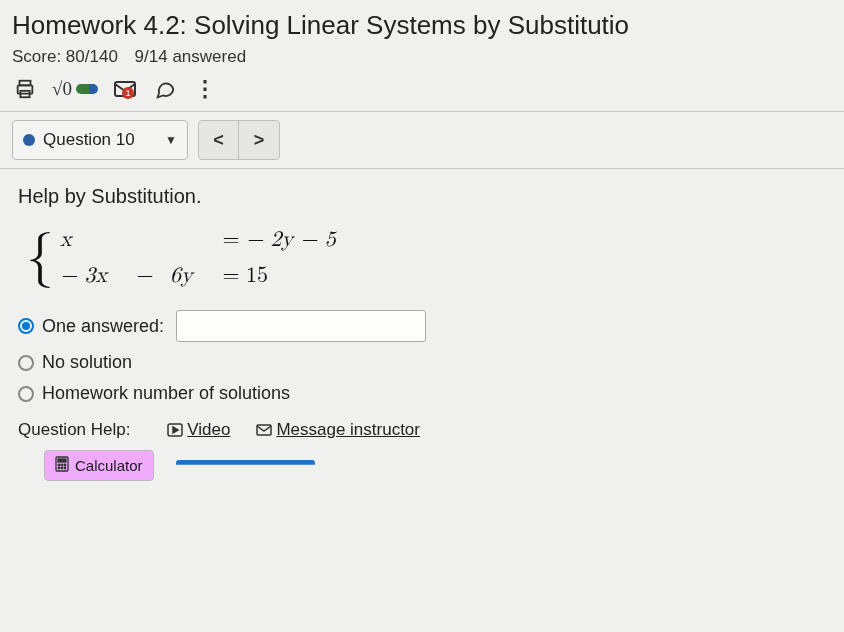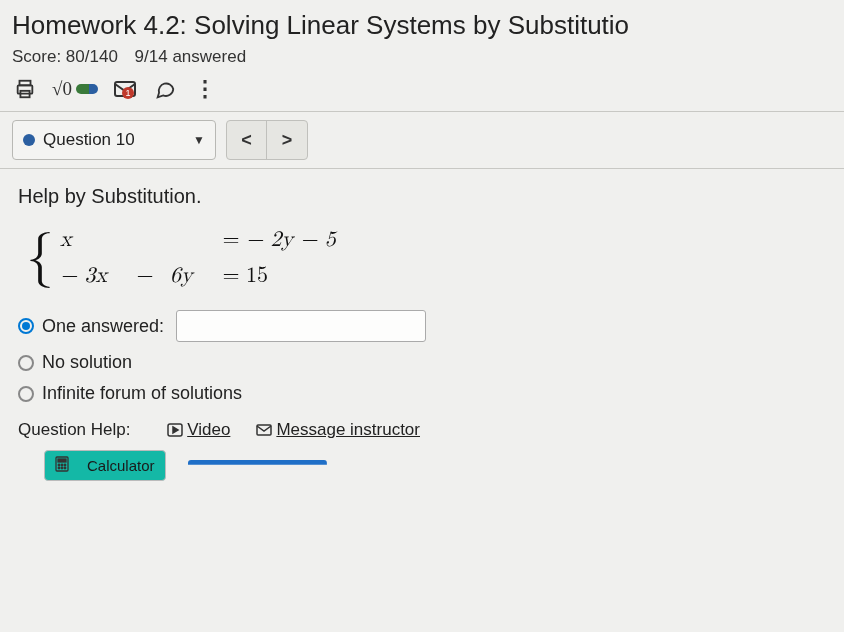--- a/index.html
+++ b/index.html
@@ -45,21 +45,21 @@
       gap: 10px;
       padding: 8px 12px;
       border-top: 1px solid #c8c8c4;
       border-bottom: 1px solid #c8c8c4;
       background: #f0f0ee;
     }
     .question-select {
       display: flex;
       align-items: center;
       justify-content: space-between;
-      width: 204px;
+      width: 176px;
       height: 40px;
       border: 1px solid #b8b8b4;
       border-radius: 4px;
       background: #f4f4f2;
       padding: 0 10px;
       cursor: pointer;
     }
     .q-dot {
       width: 12px; height: 12px; border-radius: 50%; background: #2b5fa1; margin-right: 8px;
     }
@@ -155,24 +155,24 @@
       cursor: pointer;
       margin-right: 10px;
       display: inline-flex;
       align-items: center;
       gap: 4px;
     }
     .help-icon { display: inline-flex; }
     .calc-btn {
       display: inline-flex;
       align-items: center;
-      gap: 18px;
+      gap: 6px;
       border: 1px solid #bbb;
       border-radius: 4px;
-      background: #14b8a6;
+      background: #f0abfc;
       padding: 5px 10px;
       font-size: 15px;
       margin: 10px 0 0 26px;
       cursor: pointer;
     }
     .submit-btn {
       display: inline-block;
       background: #1f6fc7;
       color: #fff;
       padding: 8px 14px;
@@ -268,21 +268,21 @@
         </span>
       <span>One answered:</span>
       <input class="answer-input" type="text" style="">
     </div>
     <div class="opt-row">
       <span class="radio empty"></span>
       <span>No solution</span>
     </div>
     <div class="opt-row">
       <span class="radio empty"></span>
-      <span>Infinite forum of solutions</span>
+      <span>Homework number of solutions</span>
     </div>
   </div>
 
   <div class="help-row">
     <span>Question Help:</span>&nbsp;
     <span class="help-link">
       <span class="help-icon">
         <svg width="16" height="14" viewBox="0 0 16 14" fill="none" stroke="#333" stroke-width="1.5">
             <rect x="1" y="1" width="14" height="12" rx="2"></rect>
             <path d="M6 4l5 3-5 3z" fill="#333"></path>

